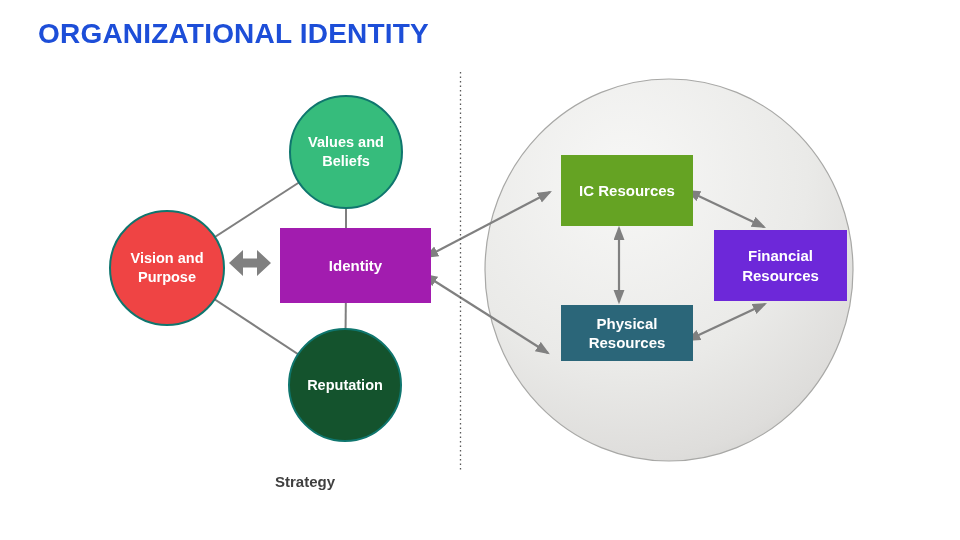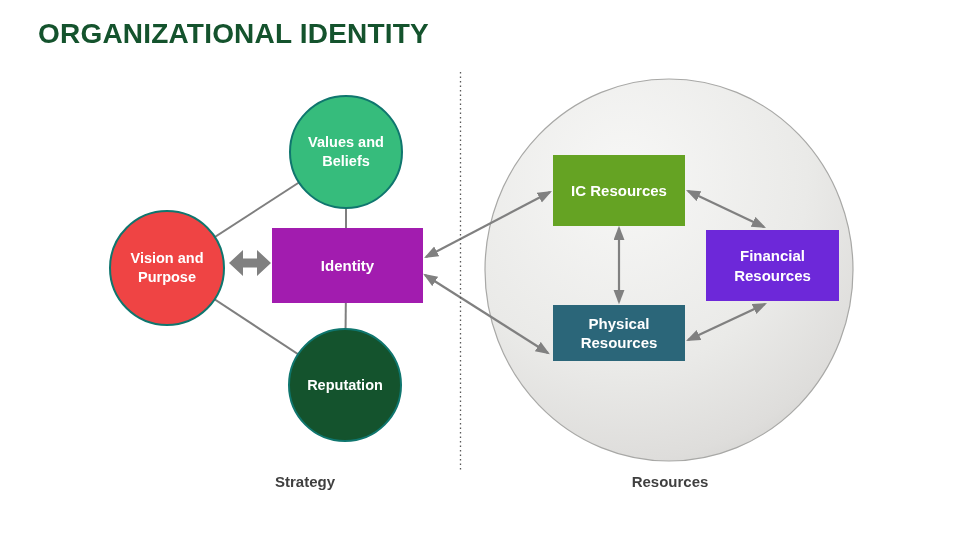--- a/index.html
+++ b/index.html
@@ -2,30 +2,30 @@
 <html><head>
 <meta charset="utf-8">
 <style>
   html,body{margin:0;padding:0;background:#ffffff;}
   .slide{
     position:relative;width:960px;height:540px;overflow:hidden;background:#ffffff;
     font-family:"Liberation Sans","DejaVu Sans",sans-serif;
   }
   .title{
     position:absolute;left:38px;top:18px;
-    font-size:28px;font-weight:800;letter-spacing:.2px;color:#14532d;
+    font-size:28px;font-weight:800;letter-spacing:.2px;color:#1d4ed8;
     white-space:nowrap;
   }
   svg.canvas{position:absolute;left:0;top:0;z-index:1;}
   .node{
     position:absolute;z-index:2;display:flex;align-items:center;justify-content:center;
     color:#ffffff;text-align:center;box-sizing:border-box;
   }
   .circle{border-radius:50%;border:2px solid #0f766e;}
-  .rect{border:none;}
+  .rect{border:none;margin-left:8px;}
   .node-label{font-weight:700;font-size:14.5px;line-height:1.3;display:block;}
   .rect .node-label{font-size:15px;}
   .identity-label{font-size:16px;}
   .wrap-78{max-width:78px;}
   .wrap-86{max-width:86px;}
   .wrap-96{max-width:96px;}
   .section-label{
     position:absolute;z-index:2;width:140px;text-align:center;
     font-size:15px;font-weight:700;color:#3f3f3f;
   }
@@ -90,15 +90,14 @@
 
   <div class="node rect" style="left: 706px; top: 230px; width: 133px; height: 71px; background-color: #6d28d9;">
     <span class="node-label wrap-96">Financial Resources</span>
   </div>
 
   <div class="node rect" style="left: 553px; top: 305px; width: 132px; height: 56px; background-color: rgb(43, 102, 121);">
     <span class="node-label wrap-96">Physical Resources</span>
   </div>
 
   <div class="section-label" style="left:235px;top:473px">Strategy</div>
-  <div class="section-label" style="left:600px;top:473px">Resources</div>
 
 </div>
 
 </body></html>

